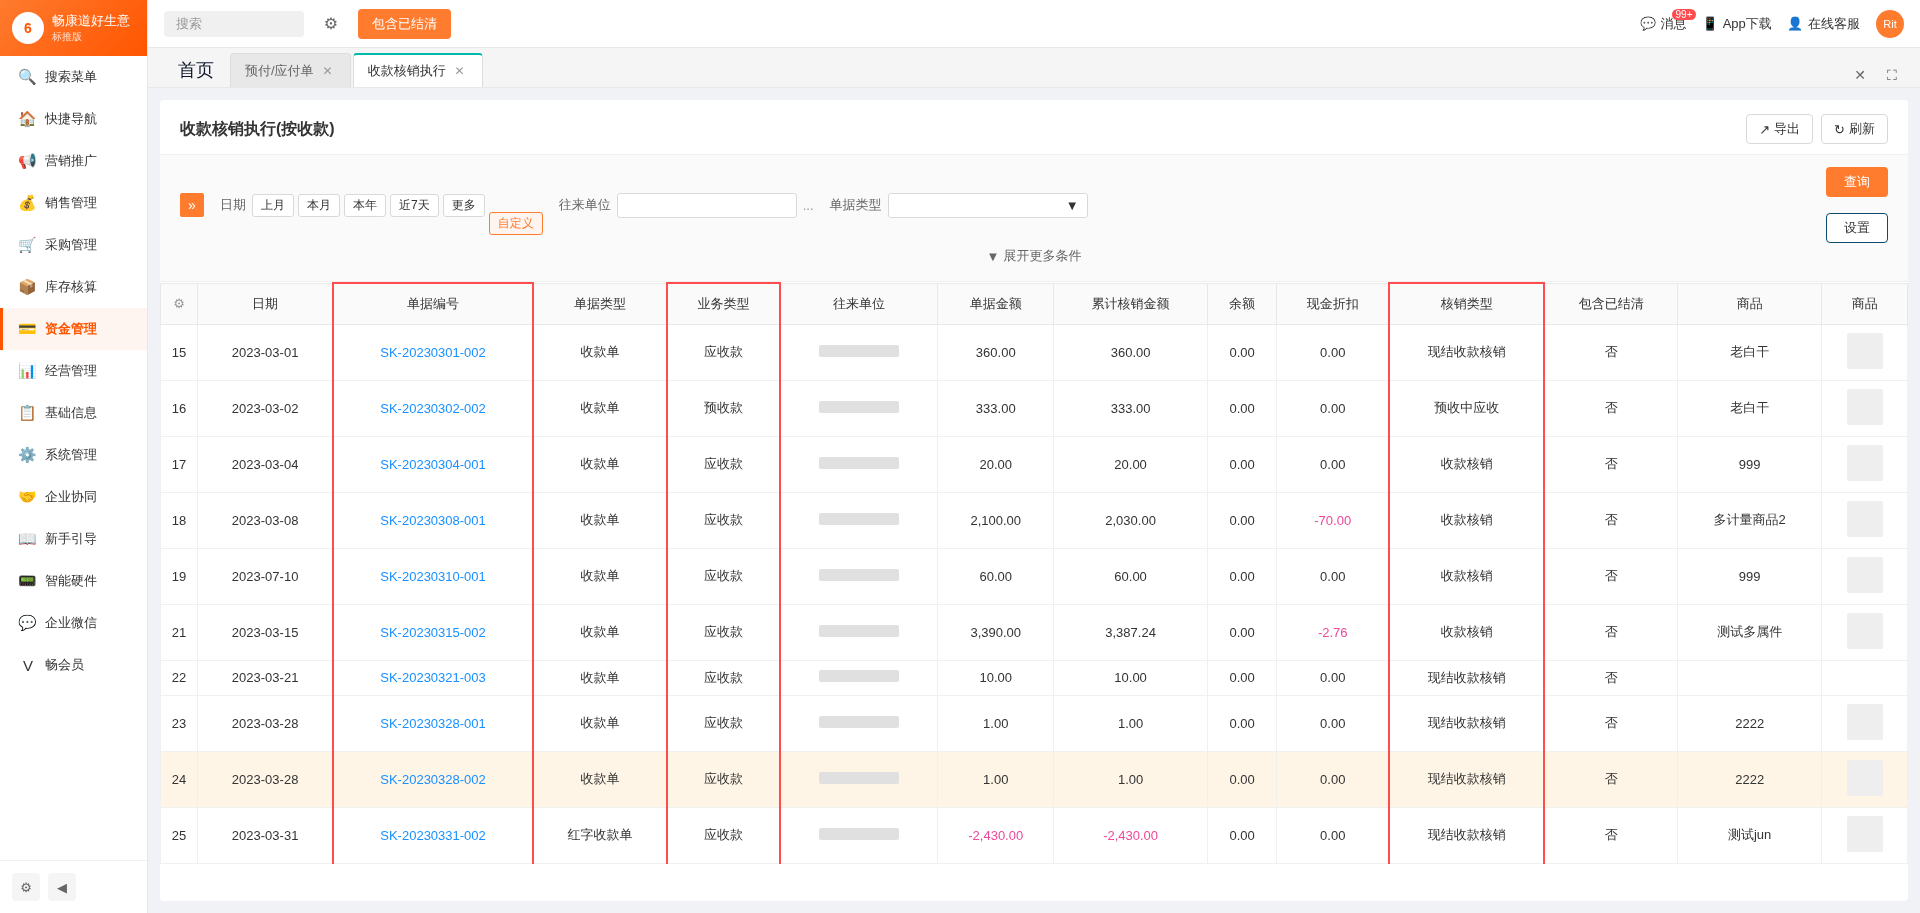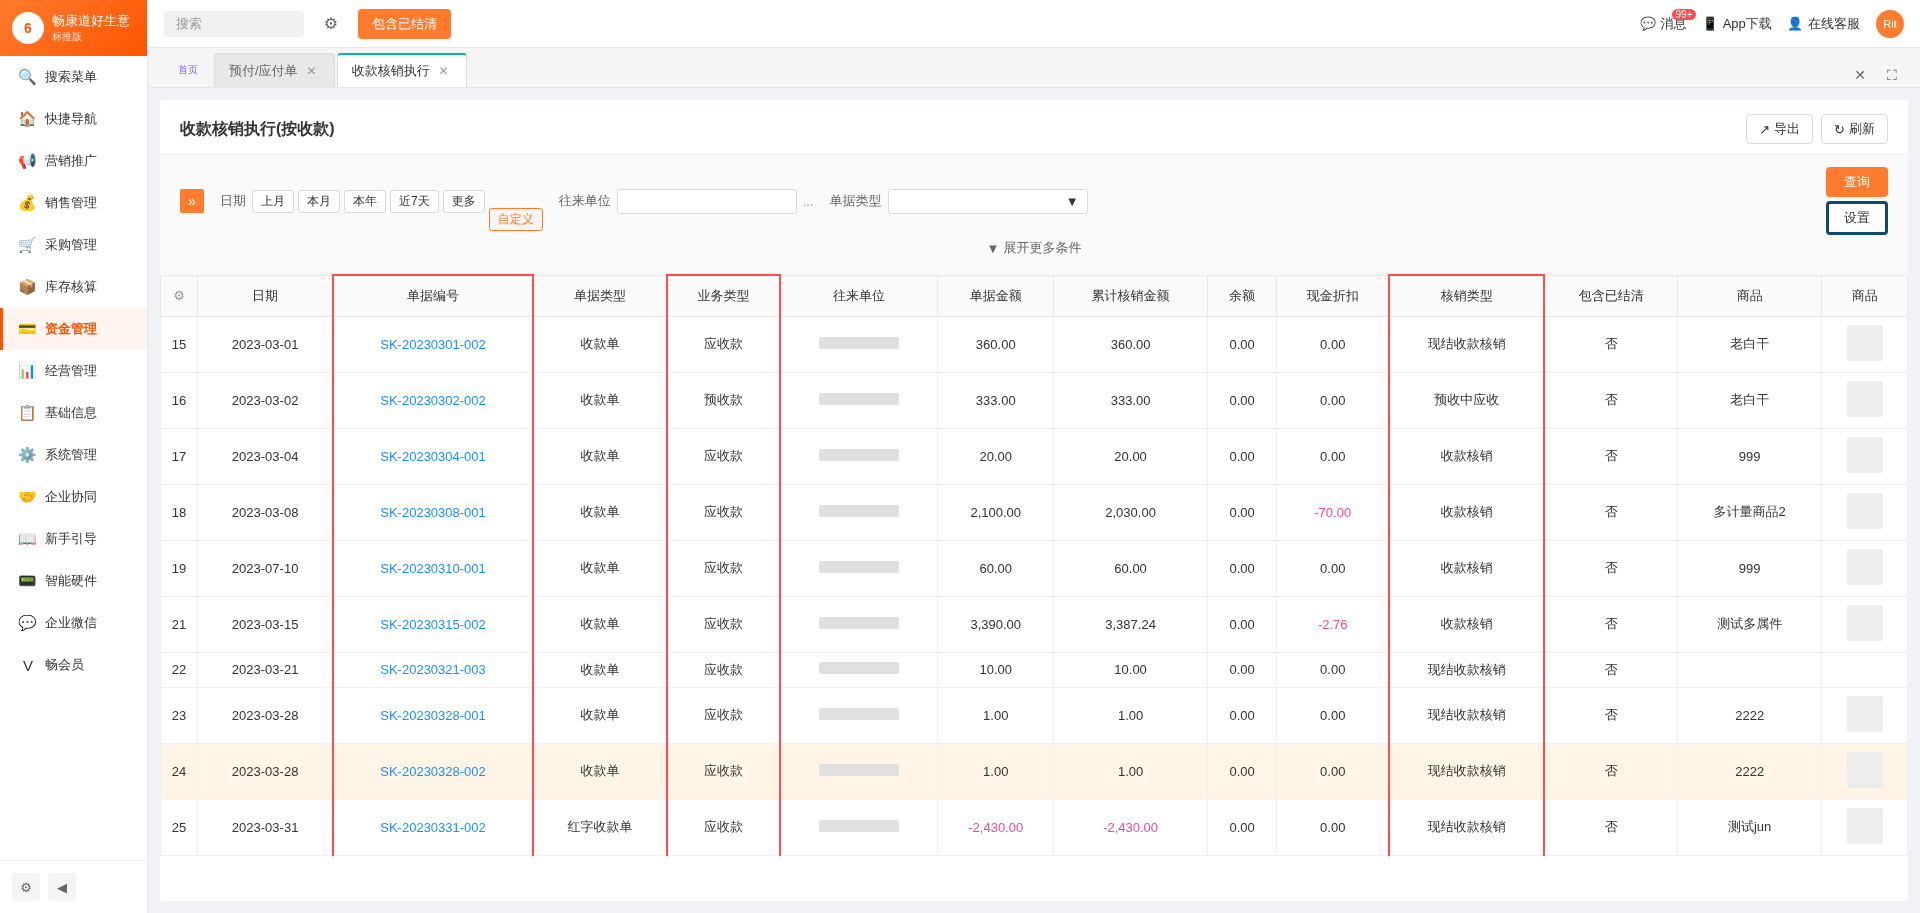--- a/index.html
+++ b/index.html
@@ -30,21 +30,21 @@
     .badge { position: absolute; top: -6px; right: -10px; background: #ff4d4f; color: #fff; border-radius: 10px; padding: 0 4px; font-size: 10px; min-width: 16px; text-align: center; }
     .topbar-app { cursor: pointer; color: #333; display: flex; align-items: center; gap: 4px; font-size: 13px; }
     .topbar-service { cursor: pointer; color: #333; display: flex; align-items: center; gap: 4px; font-size: 13px; }
     .topbar-avatar { width: 28px; height: 28px; background: #ff7b2e; border-radius: 50%; color: #fff; display: flex; align-items: center; justify-content: center; font-size: 11px; cursor: pointer; }
 
     
     .tabbar { height: 40px; background: #f5f5f5; border-bottom: 1px solid #e8e8e8; display: flex; align-items: flex-end; padding: 0 16px; gap: 2px; }
     .tab { height: 34px; padding: 0 14px; display: flex; align-items: center; gap: 6px; background: #e8e8e8; border-radius: 4px 4px 0 0; cursor: pointer; color: #666; font-size: 13px; border: 1px solid #ddd; border-bottom: none; }
     .tab.active { background: #fff; color: #333; font-weight: 500; border-top: 2px solid #00b8a9; }
     .tab-close { width: 16px; height: 16px; display: flex; align-items: center; justify-content: center; border-radius: 50%; font-size: 12px; color: #999; }
-    .tab-home { background: transparent; border: none; color: #8b5cf6; font-size: 10px; }
+    .tab-home { background: transparent; border: none; color: #0f172a; font-size: 18px; }
     .tabbar-right { margin-left: auto; display: flex; align-items: center; gap: 8px; }
     .tabbar-icon-btn { width: 24px; height: 24px; display: flex; align-items: center; justify-content: center; cursor: pointer; color: #666; font-size: 14px; }
 
     
     .page-content { flex: 1; background: #f0f2f5; overflow: hidden; display: flex; flex-direction: column; padding: 0; }
     .page-inner { background: #fff; margin: 12px; border-radius: 4px; flex: 1; display: flex; flex-direction: column; overflow: hidden; }
 
     
     .page-header { padding: 14px 20px 10px; border-bottom: 1px solid #f0f0f0; display: flex; align-items: center; justify-content: space-between; }
     .page-title { font-size: 16px; font-weight: bold; color: #333; }
@@ -56,21 +56,21 @@
     .filter-bar { padding: 12px 20px; background: #fafafa; border-bottom: 1px solid #f0f0f0; }
     .filter-row { display: flex; align-items: center; gap: 16px; flex-wrap: wrap; }
     .filter-item { display: flex; align-items: center; gap: 6px; }
     .filter-label { color: #666; white-space: nowrap; }
     .filter-date-btns { display: flex; gap: 4px; align-items: center; }
     .date-btn { padding: 2px 8px; border: 1px solid #d9d9d9; border-radius: 3px; cursor: pointer; color: #333; background: #fff; font-size: 12px; }
     .date-btn.active { background: #fff5f0; border-color: #ff7b2e; color: #ff7b2e; margin-top: 36px; }
     .filter-input { border: 1px solid #d9d9d9; border-radius: 3px; padding: 4px 8px; color: #333; width: 200px; }
     .filter-select { border: 1px solid #d9d9d9; border-radius: 3px; padding: 4px 8px; color: #333; width: 180px; background: #fff; display: flex; align-items: center; justify-content: space-between; }
     .btn-query { background: #ff7b2e; color: #fff; border: none; border-radius: 4px; padding: 6px 18px; cursor: pointer; font-size: 13px; }
-    .btn-settings { background: #fff; border: 3px solid #0c4a6e; color: #333; border-radius: 4px; padding: 5px 14px; cursor: pointer; font-size: 13px; }
+    .btn-settings { background: #fff; border: 1px solid #0c4a6e; color: #333; border-radius: 4px; padding: 5px 14px; cursor: pointer; font-size: 13px; }
     .expand-row { display: flex; justify-content: center; padding: 4px 0; }
     .expand-btn { color: #666; font-size: 12px; cursor: pointer; display: flex; align-items: center; gap: 4px; }
     .filter-toggle { width: 24px; height: 24px; background: #ff7b2e; border-radius: 2px; display: flex; align-items: center; justify-content: center; cursor: pointer; color: #fff; font-size: 14px; }
     .filter-ellipsis { color: #999; cursor: pointer; }
 
     
     .table-wrapper { flex: 1; overflow: auto; padding: 0; }
     table { width: 100%; border-collapse: collapse; min-width: 1400px; }
     thead tr { background: #fafafa; }
     th { padding: 10px 8px; text-align: center; border: 1px solid #e8e8e8; color: #333; font-weight: 500; white-space: nowrap; font-size: 13px; }
@@ -244,21 +244,21 @@
             <input class="filter-input" style="width: 180px;">
             <span class="filter-ellipsis">...</span>
           </div>
           <div class="filter-item">
             <span class="filter-label">单据类型</span>
             <div class="filter-select" style="width:200px;">
               <span></span>
               <span>▼</span>
             </div>
           </div>
-          <div style="display:flex;flex-direction:column;gap:4px;margin-left:auto;">
+          <div style="display:flex;flex-direction:column;gap:16px;margin-left:auto;">
             <button class="btn-query">查询</button>
             <button class="btn-settings">设置</button>
           </div>
         </div>
         <div class="expand-row">
           <div class="expand-btn">
             <span>▼</span>
             <span>展开更多条件</span>
           </div>
         </div>

